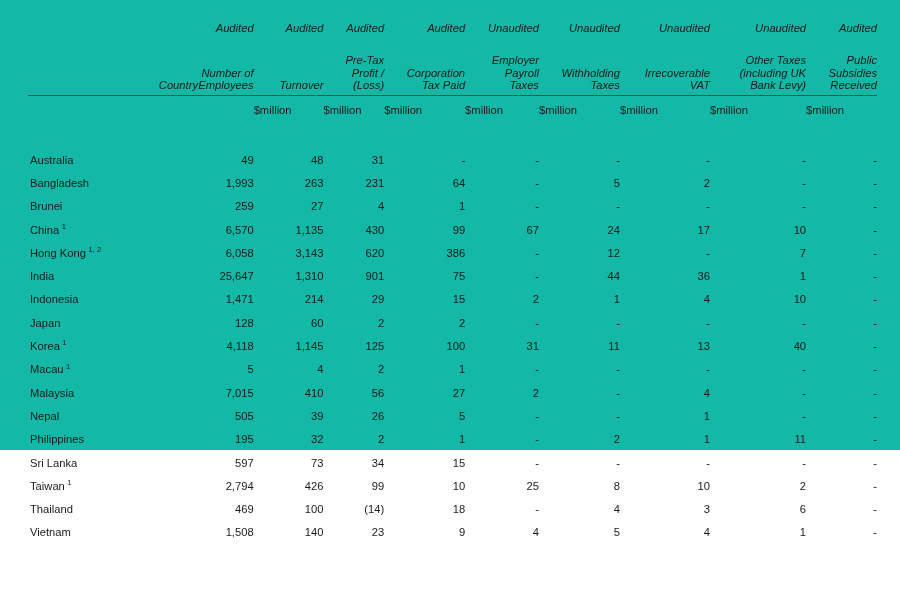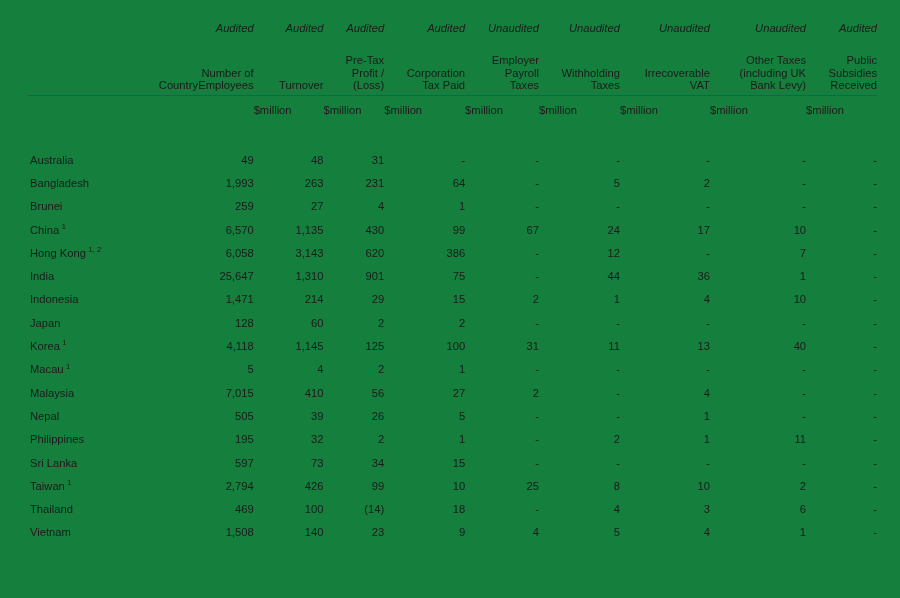--- a/index.html
+++ b/index.html
@@ -11,22 +11,22 @@
     width: 900px;
     height: 598px;
     font-family: "Liberation Sans", sans-serif;
     color: #1a1a1a;
     overflow: hidden;
   }
 
   .page {
     position: relative;
     width: 900px;
-    height: 598px;
-    background: #15803d;
+    height: 450px;
+    background: #14b8a6;
     box-sizing: border-box;
   }
 
   table.tax-table {
     position: absolute;
     left: 28px;
     top: 0;
     width: 849px;
     border-collapse: collapse;
     table-layout: fixed;
@@ -57,20 +57,21 @@
   }
 
   
   tr.label-row td {
     font-size: 11.2px;
     text-align: right;
     vertical-align: bottom;
     line-height: 12.6px;
     padding: 0 0 3px 0;
     height: 58px;
+    font-style: italic;
   }
   tr.label-row td.country-head {
     text-align: right;
     padding-left: 2px;
   }
   tr.label-row td {
     border-bottom: 1.1px solid #4a4a4a;
   }
   .lbl-line { display: block; white-space: nowrap; }
 

